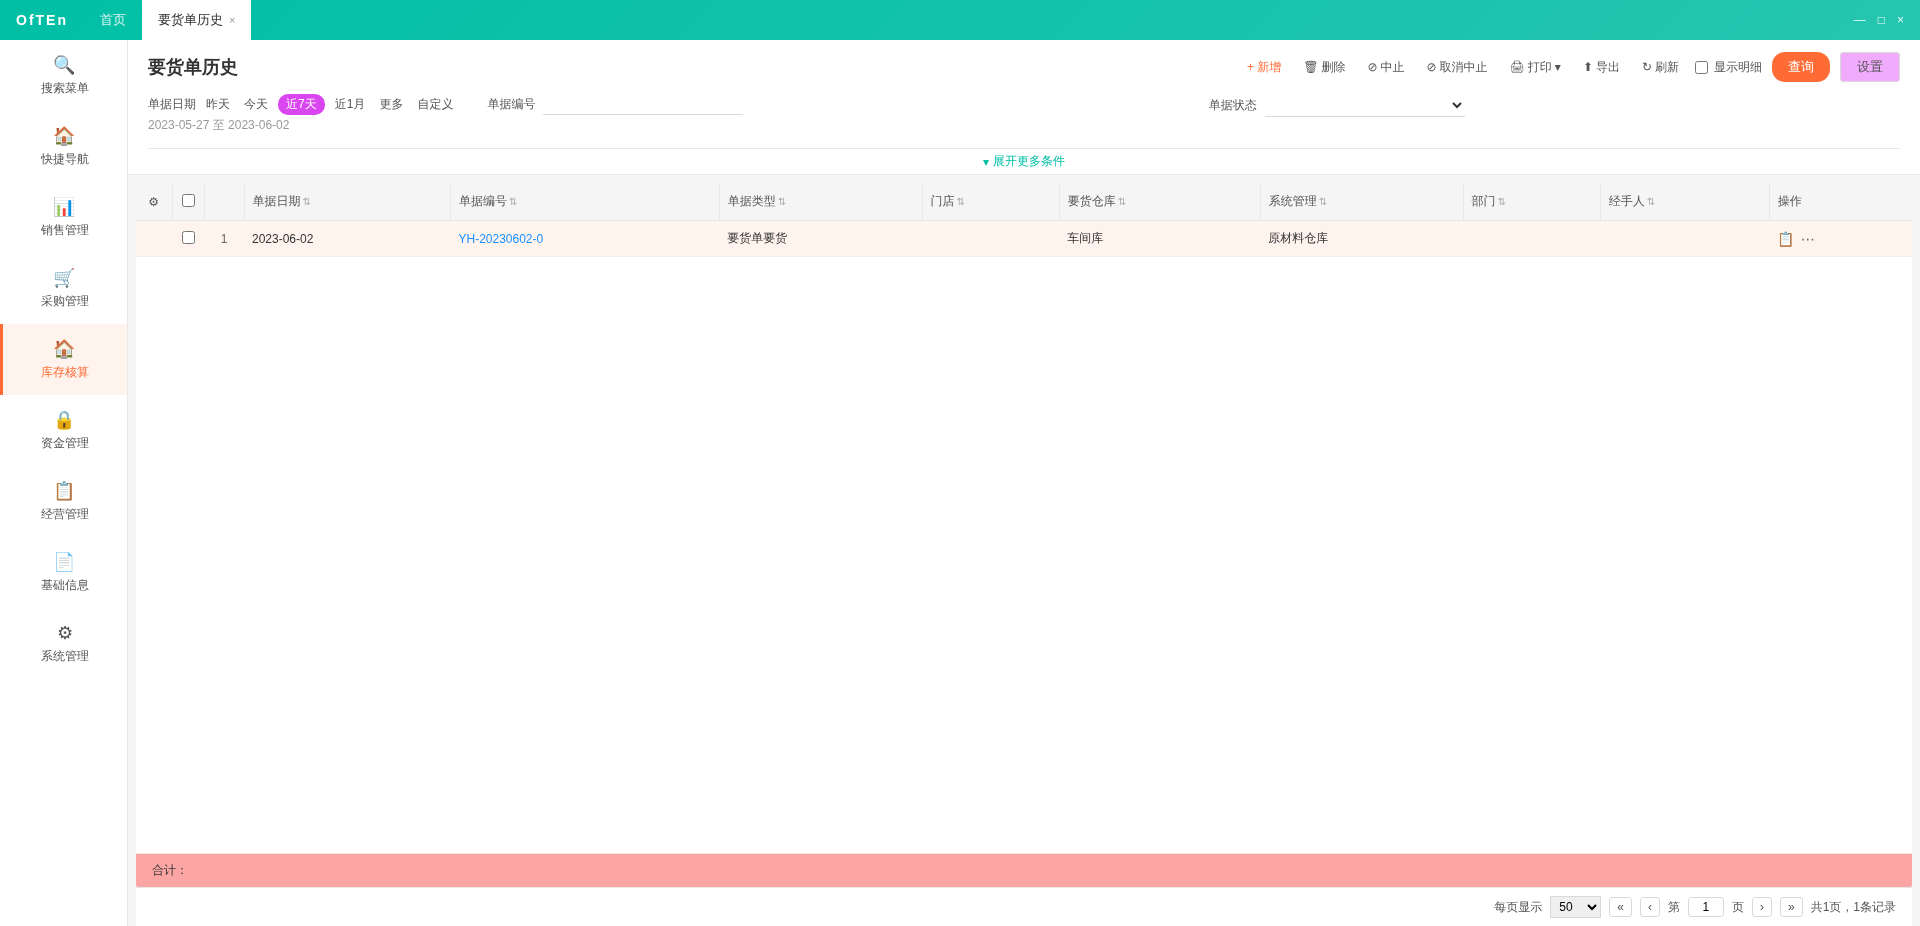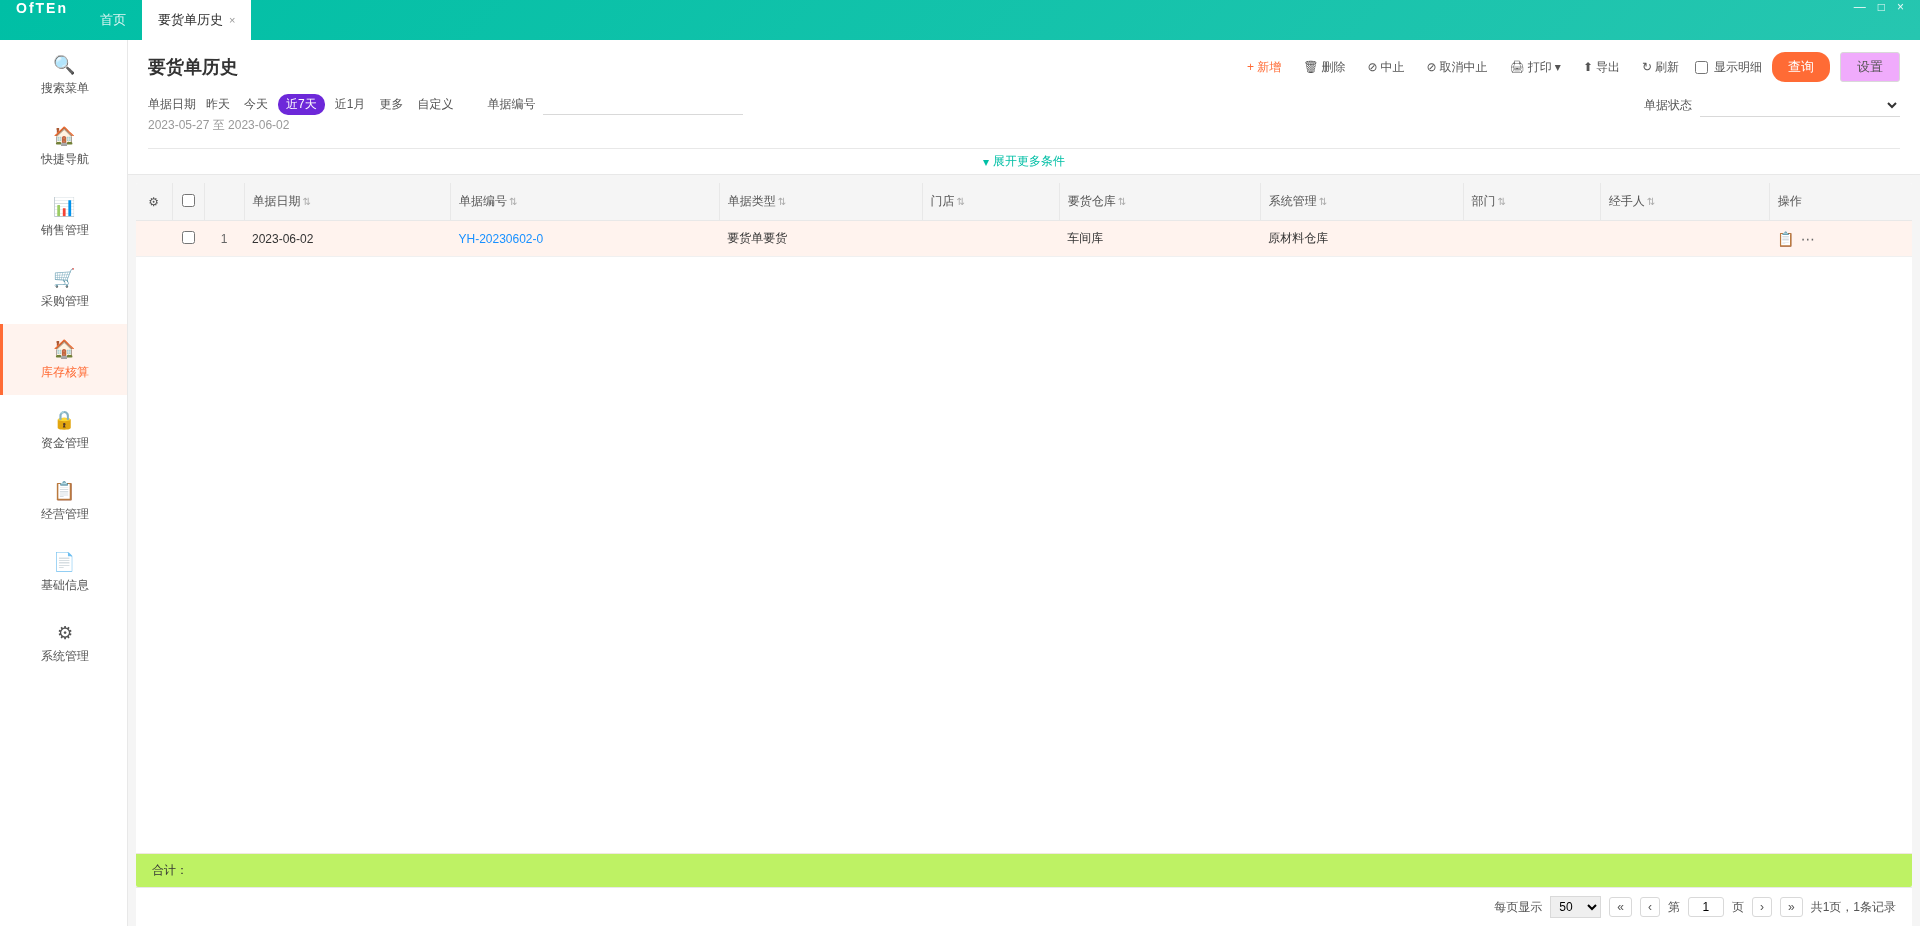--- a/index.html
+++ b/index.html
@@ -3,21 +3,21 @@
   <meta charset="utf-8">
   <style>
     * { box-sizing: border-box; margin: 0; padding: 0; }
     body { font-family: "Microsoft YaHei", "PingFang SC", sans-serif; font-size: 13px; color: #333; background: #f0f2f5; display: flex; flex-direction: column; height: 926px; overflow: hidden; }
 
     
     .top-bar {
       height: 40px;
       background: linear-gradient(135deg, #00bfa5, #26c6b0);
       display: flex;
-      align-items: flex-start;
+      align-items: center;
       padding: 0 0 0 0;
       color: white;
       flex-shrink: 0;
     }
     .top-bar-tabs {
       display: flex;
       align-items: stretch;
       height: 100%;
       flex: 1;
     }
@@ -172,21 +172,21 @@
       align-items: center;
       gap: 6px;
     }
     .date-btn {
       font-size: 12px;
       color: #555;
       cursor: pointer;
       padding: 2px 4px;
     }
     .date-btn.active {
-      background: #6d28d9;
+      background: #d946ef;
       color: white;
       border-radius: 10px;
       padding: 2px 8px;
     }
     .date-range {
       font-size: 12px;
       color: #999;
       margin-top: 2px;
     }
     .filter-input-wrap {
@@ -202,21 +202,20 @@
       padding: 3px 6px;
       font-size: 12px;
       width: 200px;
       color: #333;
     }
     .filter-select-wrap {
       display: flex;
       align-items: center;
       gap: 8px;
       flex: 1;
-      justify-content: flex-end;
     }
     .filter-select {
       border: none;
       border-bottom: 1px solid #d9d9d9;
       outline: none;
       padding: 3px 6px;
       font-size: 12px;
       width: 200px;
       background: white;
       color: #333;
@@ -277,21 +276,21 @@
     .sort-icon { color: #aaa; font-size: 10px; margin-left: 2px; }
     .link-text { color: #1890ff; cursor: pointer; }
     .row-actions { display: flex; gap: 6px; align-items: center; }
     .action-icon { cursor: pointer; color: #666; font-size: 14px; }
     .checkbox-col { width: 32px; text-align: center; }
     .num-col { width: 40px; text-align: center; color: #666; }
     .settings-col { width: 36px; text-align: center; }
 
     
     .table-footer {
-      background: #bef264;
+      background: #fca5a5;
       padding: 8px 16px;
       font-size: 12px;
       color: #333;
       border-top: 1px solid #f0e8e0;
       flex-shrink: 0;
     }
     .pagination-bar {
       background: white;
       padding: 8px 16px;
       display: flex;

